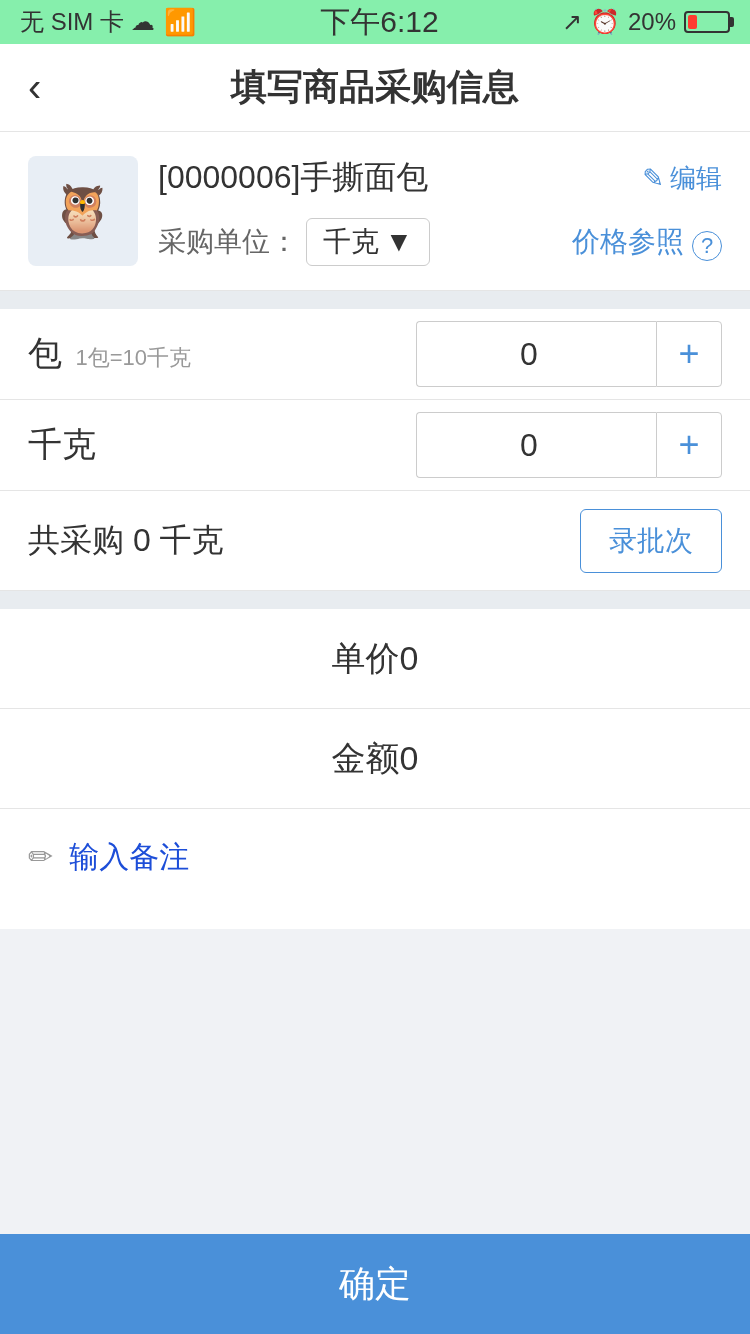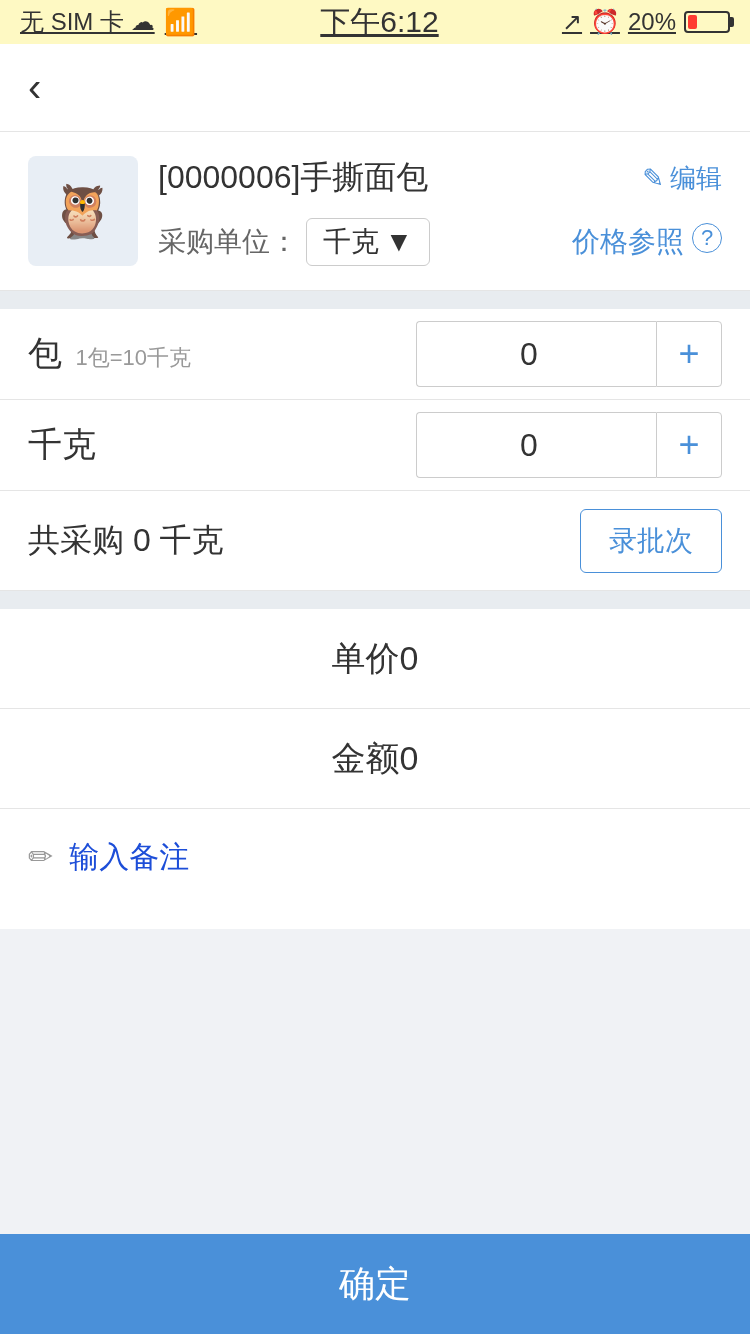--- a/index.html
+++ b/index.html
@@ -9,28 +9,27 @@
       min-height: 1334px;
       font-family: -apple-system, "PingFang SC", "Helvetica Neue", Arial, sans-serif;
       background: #f0f2f5;
       font-size: 32px;
       color: #333;
     }
 
     
     .status-bar {
       height: 44px;
-      background: #fef9c3;
+      background: #86efac;
       display: flex;
       align-items: center;
       justify-content: space-between;
       padding: 6px 20px;
       font-size: 26px;
       color: #333;
-      text-decoration: underline;
     }
     .status-left { display: flex; align-items: center; gap: 10px; }
     .status-center { font-size: 30px; font-weight: 500; }
     .status-right { display: flex; align-items: center; gap: 8px; font-size: 24px; }
     .battery {
       width: 46px; height: 22px; border: 2px solid #333; border-radius: 4px; position: relative; display: inline-flex; align-items: center; padding: 2px;
     }
     .battery::after { content: ''; width: 4px; height: 10px; background: #333; border-radius: 0 2px 2px 0; position: absolute; right: -6px; top: 50%; transform: translateY(-50%); }
     .battery-fill { height: 100%; background: #ff3b30; width: 25%; border-radius: 2px; }
 
@@ -94,21 +93,21 @@
     .unit-select {
       border: 1px solid #ccc;
       border-radius: 6px;
       padding: 4px 16px;
       font-size: 28px;
       color: #333;
       background: #fff;
       display: flex; align-items: center; gap: 6px;
       cursor: pointer;
     }
-    .price-ref { font-size: 28px; color: #4a90d9; display: flex; align-items: flex-start; gap: 8px; }
+    .price-ref { font-size: 28px; color: #4a90d9; display: flex; align-items: flex-end; gap: 8px; }
 
     
     .section-divider { height: 18px; background: #e8ecf0; }
 
     
     .input-section { background: #fff; }
     .input-row {
       display: flex;
       align-items: center;
       padding: 0 28px;
@@ -233,20 +232,21 @@
     <span>⏰</span>
     <span>20%</span>
     <div class="battery">
       <div class="battery-fill"></div>
     </div>
   </div>
 </div>
 
 <div class="nav-bar">
   <span class="nav-back">‹</span>
+  <span class="nav-title">填写商品采购信息</span>
 </div>
 
 <div class="product-card">
   <div class="product-logo">
     <span class="owl-icon">🦉</span>
   </div>
   <div class="product-info">
     <div class="product-name-row">
       <span class="product-name">[0000006]手撕面包</span>
       <span class="edit-link">

